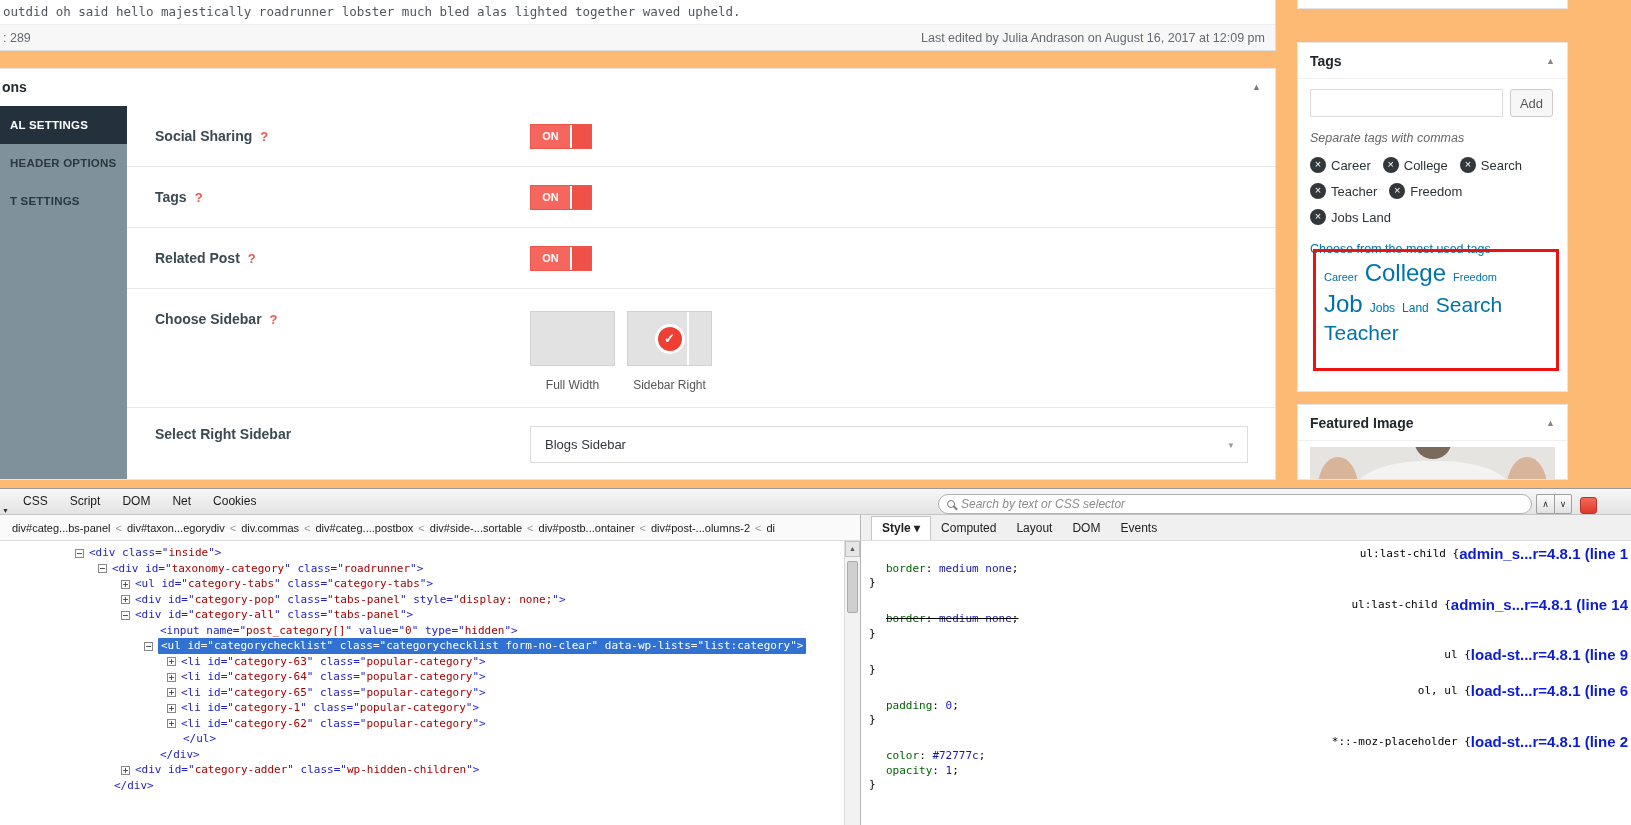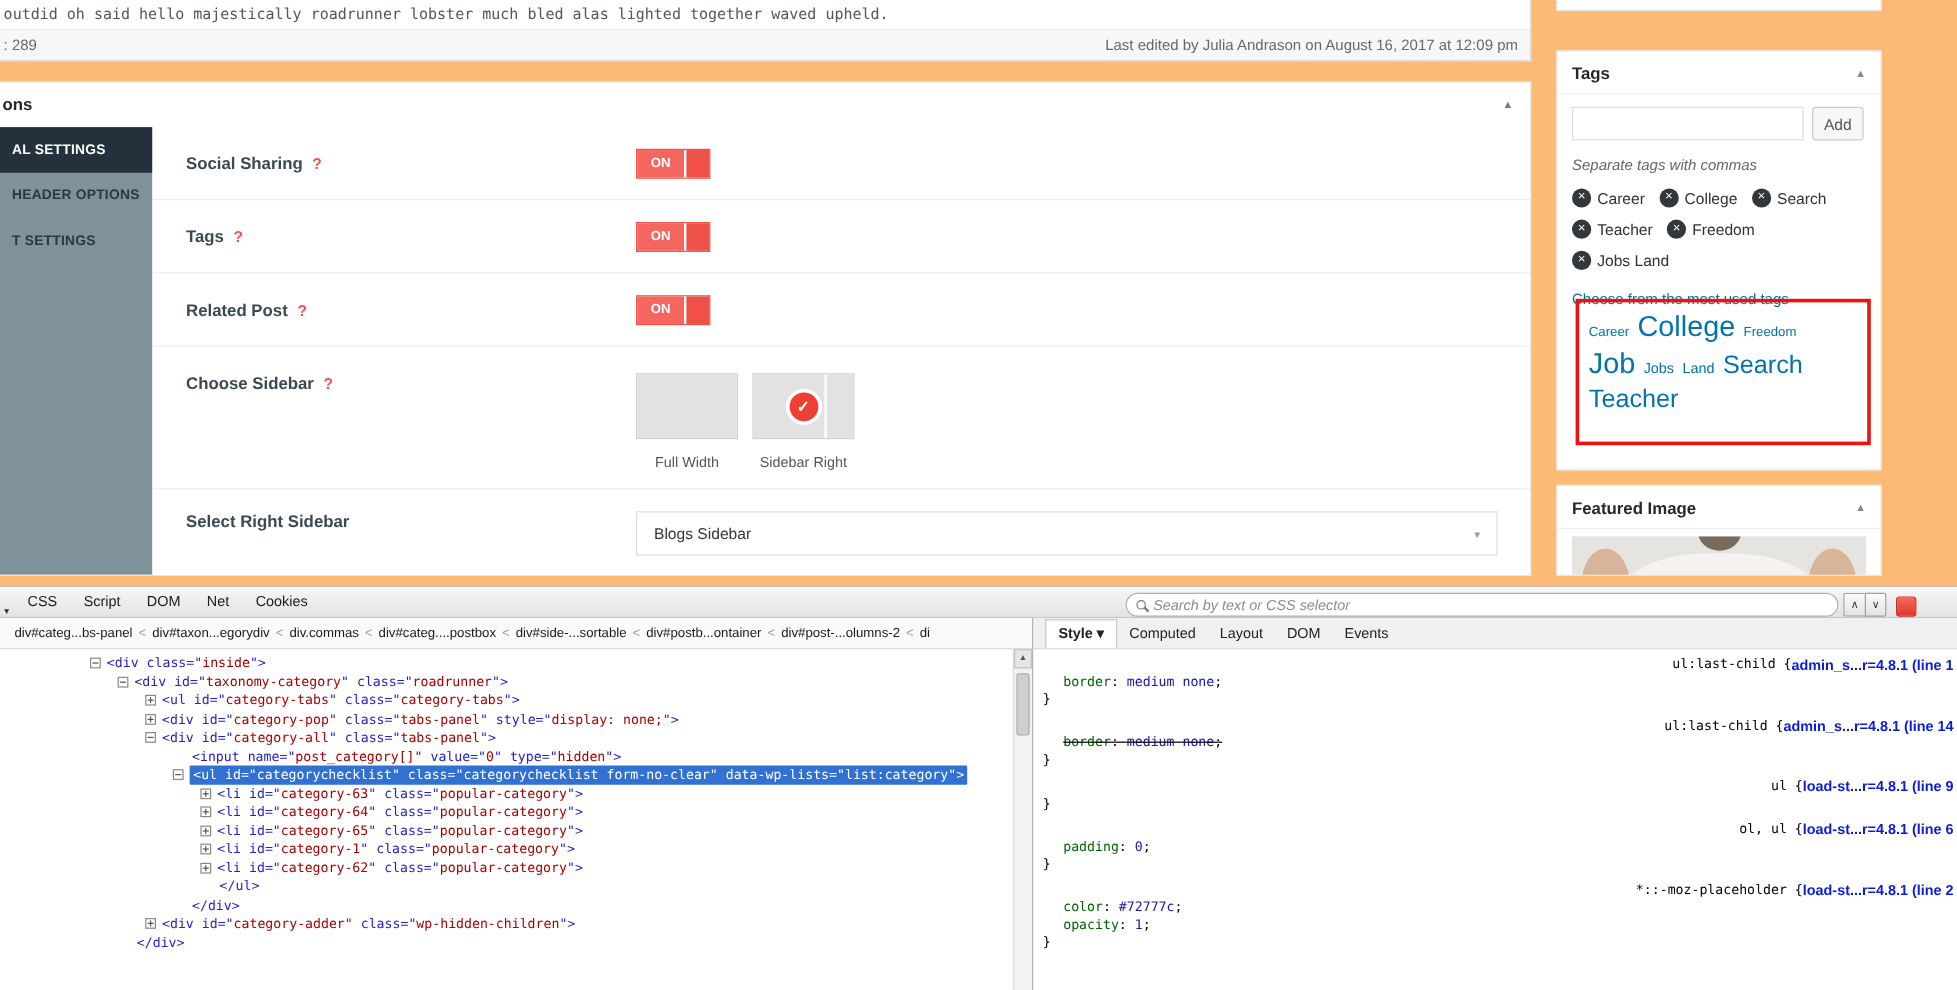--- a/index.html
+++ b/index.html
@@ -108,21 +108,21 @@
 .code.selected{background:#3071d2;padding:1px 3px 2px;border-radius:1px}
 .code.selected span{color:#fff}
 .dt-scrollbar{width:16px;background:#f2f2f2;border-left:1px solid #dcdcdc;position:relative;flex-shrink:0}
 .sbar-btn{height:16px;background:#e6e6e6;border:1px solid #c2c2c2;font-size:7px;color:#555;text-align:center;line-height:14px;cursor:pointer}
 .sbar-thumb{position:absolute;left:2px;right:2px;top:20px;height:52px;background:#cfcfcf;border:1px solid #ababab;border-radius:2px;cursor:pointer}
 .dt-css{flex:1;border-left:1px solid #b5b5b5;font-family:"DejaVu Sans Mono",monospace;font-size:11px;padding:6px 3px 0 8px;overflow:hidden}
 .css-rule{margin-bottom:7px}
 .css-line{height:14.5px;line-height:14.5px;white-space:nowrap}
 .css-head{display:flex;justify-content:flex-end}
 .css-selector{color:#000;cursor:default}
-.css-link{color:#0b1bd6;font-family:"Liberation Sans",sans-serif;font-size:12px;font-weight:bold;cursor:pointer;flex-shrink:0;text-decoration:none}
+.css-link{color:#0b1bd6;font-family:"Liberation Sans",sans-serif;font-size:15px;font-weight:bold;cursor:pointer;flex-shrink:0;text-decoration:none}
 .css-decl{padding-left:17px}
 .css-prop{color:#006400}
 .css-value{color:#1515b0}
 .struck{text-decoration:line-through}
 </style>
 </head>
 <body>
 
 <div class="screen">
 

